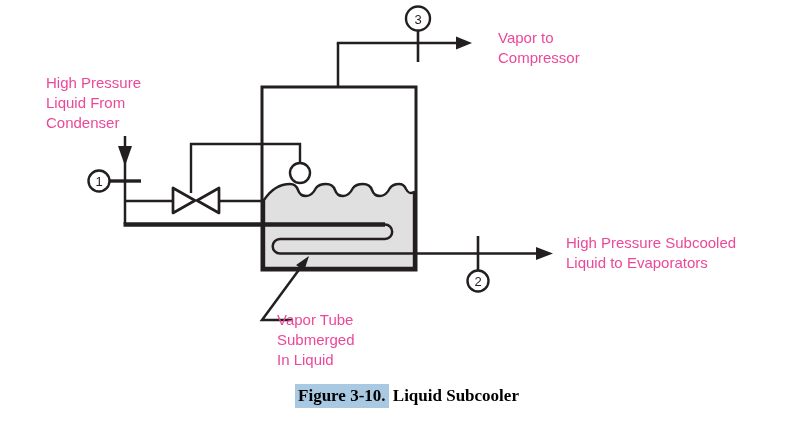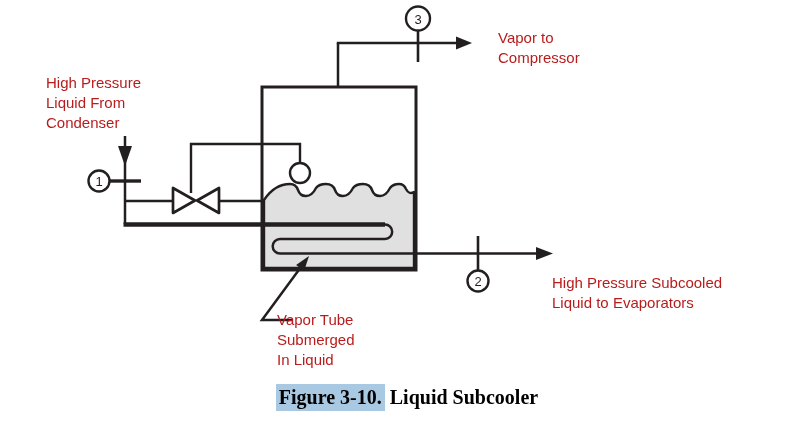--- a/index.html
+++ b/index.html
@@ -1,23 +1,23 @@
 <!DOCTYPE html>
 <html><head>
 <meta charset="utf-8">
 <style>
   html,body{margin:0;padding:0;background:#ffffff;}
   #page{position:relative;width:790px;height:436px;background:#ffffff;overflow:hidden;
         font-family:"Liberation Sans",sans-serif;color:#231f20;}
   #diagram-svg{position:absolute;left:0;top:0;}
-  .diagram-label{position:absolute;white-space:pre-line;font-size:15px;line-height:20px;color:#b91c1c;}
+  .diagram-label{position:absolute;white-space:pre-line;font-size:15px;line-height:20px;color:#ec4899;}
   .centered{text-align:left;}
   .point-number{font-size:13px;font-family:"Liberation Sans",sans-serif;fill:#231f20;}
   #figure-caption{position:absolute;left:24px;right:0;top:386px;text-align:center;
-        font-family:"Liberation Serif",serif;font-weight:bold;font-size:20px;color:#000000;}
+        font-family:"Liberation Serif",serif;font-weight:bold;font-size:17px;color:#000000;}
   #figure-caption .hl{background:#a9c8e2;padding:2px 3px 3px 3px;}
 </style>
 </head>
 <body>
 
 <div id="page">
 
   <svg id="diagram-svg" width="790" height="436" viewBox="0 0 790 436">
 
     <path d="M264,200 C272,188 282,184 290,184 Q296,184 298,190 Q300,196 306,196 Q312,196 316,188
@@ -63,21 +63,21 @@
     <polygon points="309,256 304.1,271.1 296.1,265.1" fill="#231f20"></polygon>
   </svg>
 
   <div class="diagram-label centered" style="left:46px;top:73px;width:160px;">High Pressure
 Liquid From
 Condenser</div>
 
   <div class="diagram-label" style="left:498px;top:28px;">Vapor to
 Compressor</div>
 
-  <div class="diagram-label" style="left:552px;top:233px;margin-top:40px;">High Pressure Subcooled
+  <div class="diagram-label" style="left:566px;top:233px;">High Pressure Subcooled
 Liquid to Evaporators</div>
 
   <div class="diagram-label centered" style="left:277px;top:310px;width:140px;">Vapor Tube
 Submerged
 In Liquid</div>
 
   <div id="figure-caption"><span class="hl">Figure 3-10.</span><span> Liquid Subcooler</span></div>
 
 </div>
 

